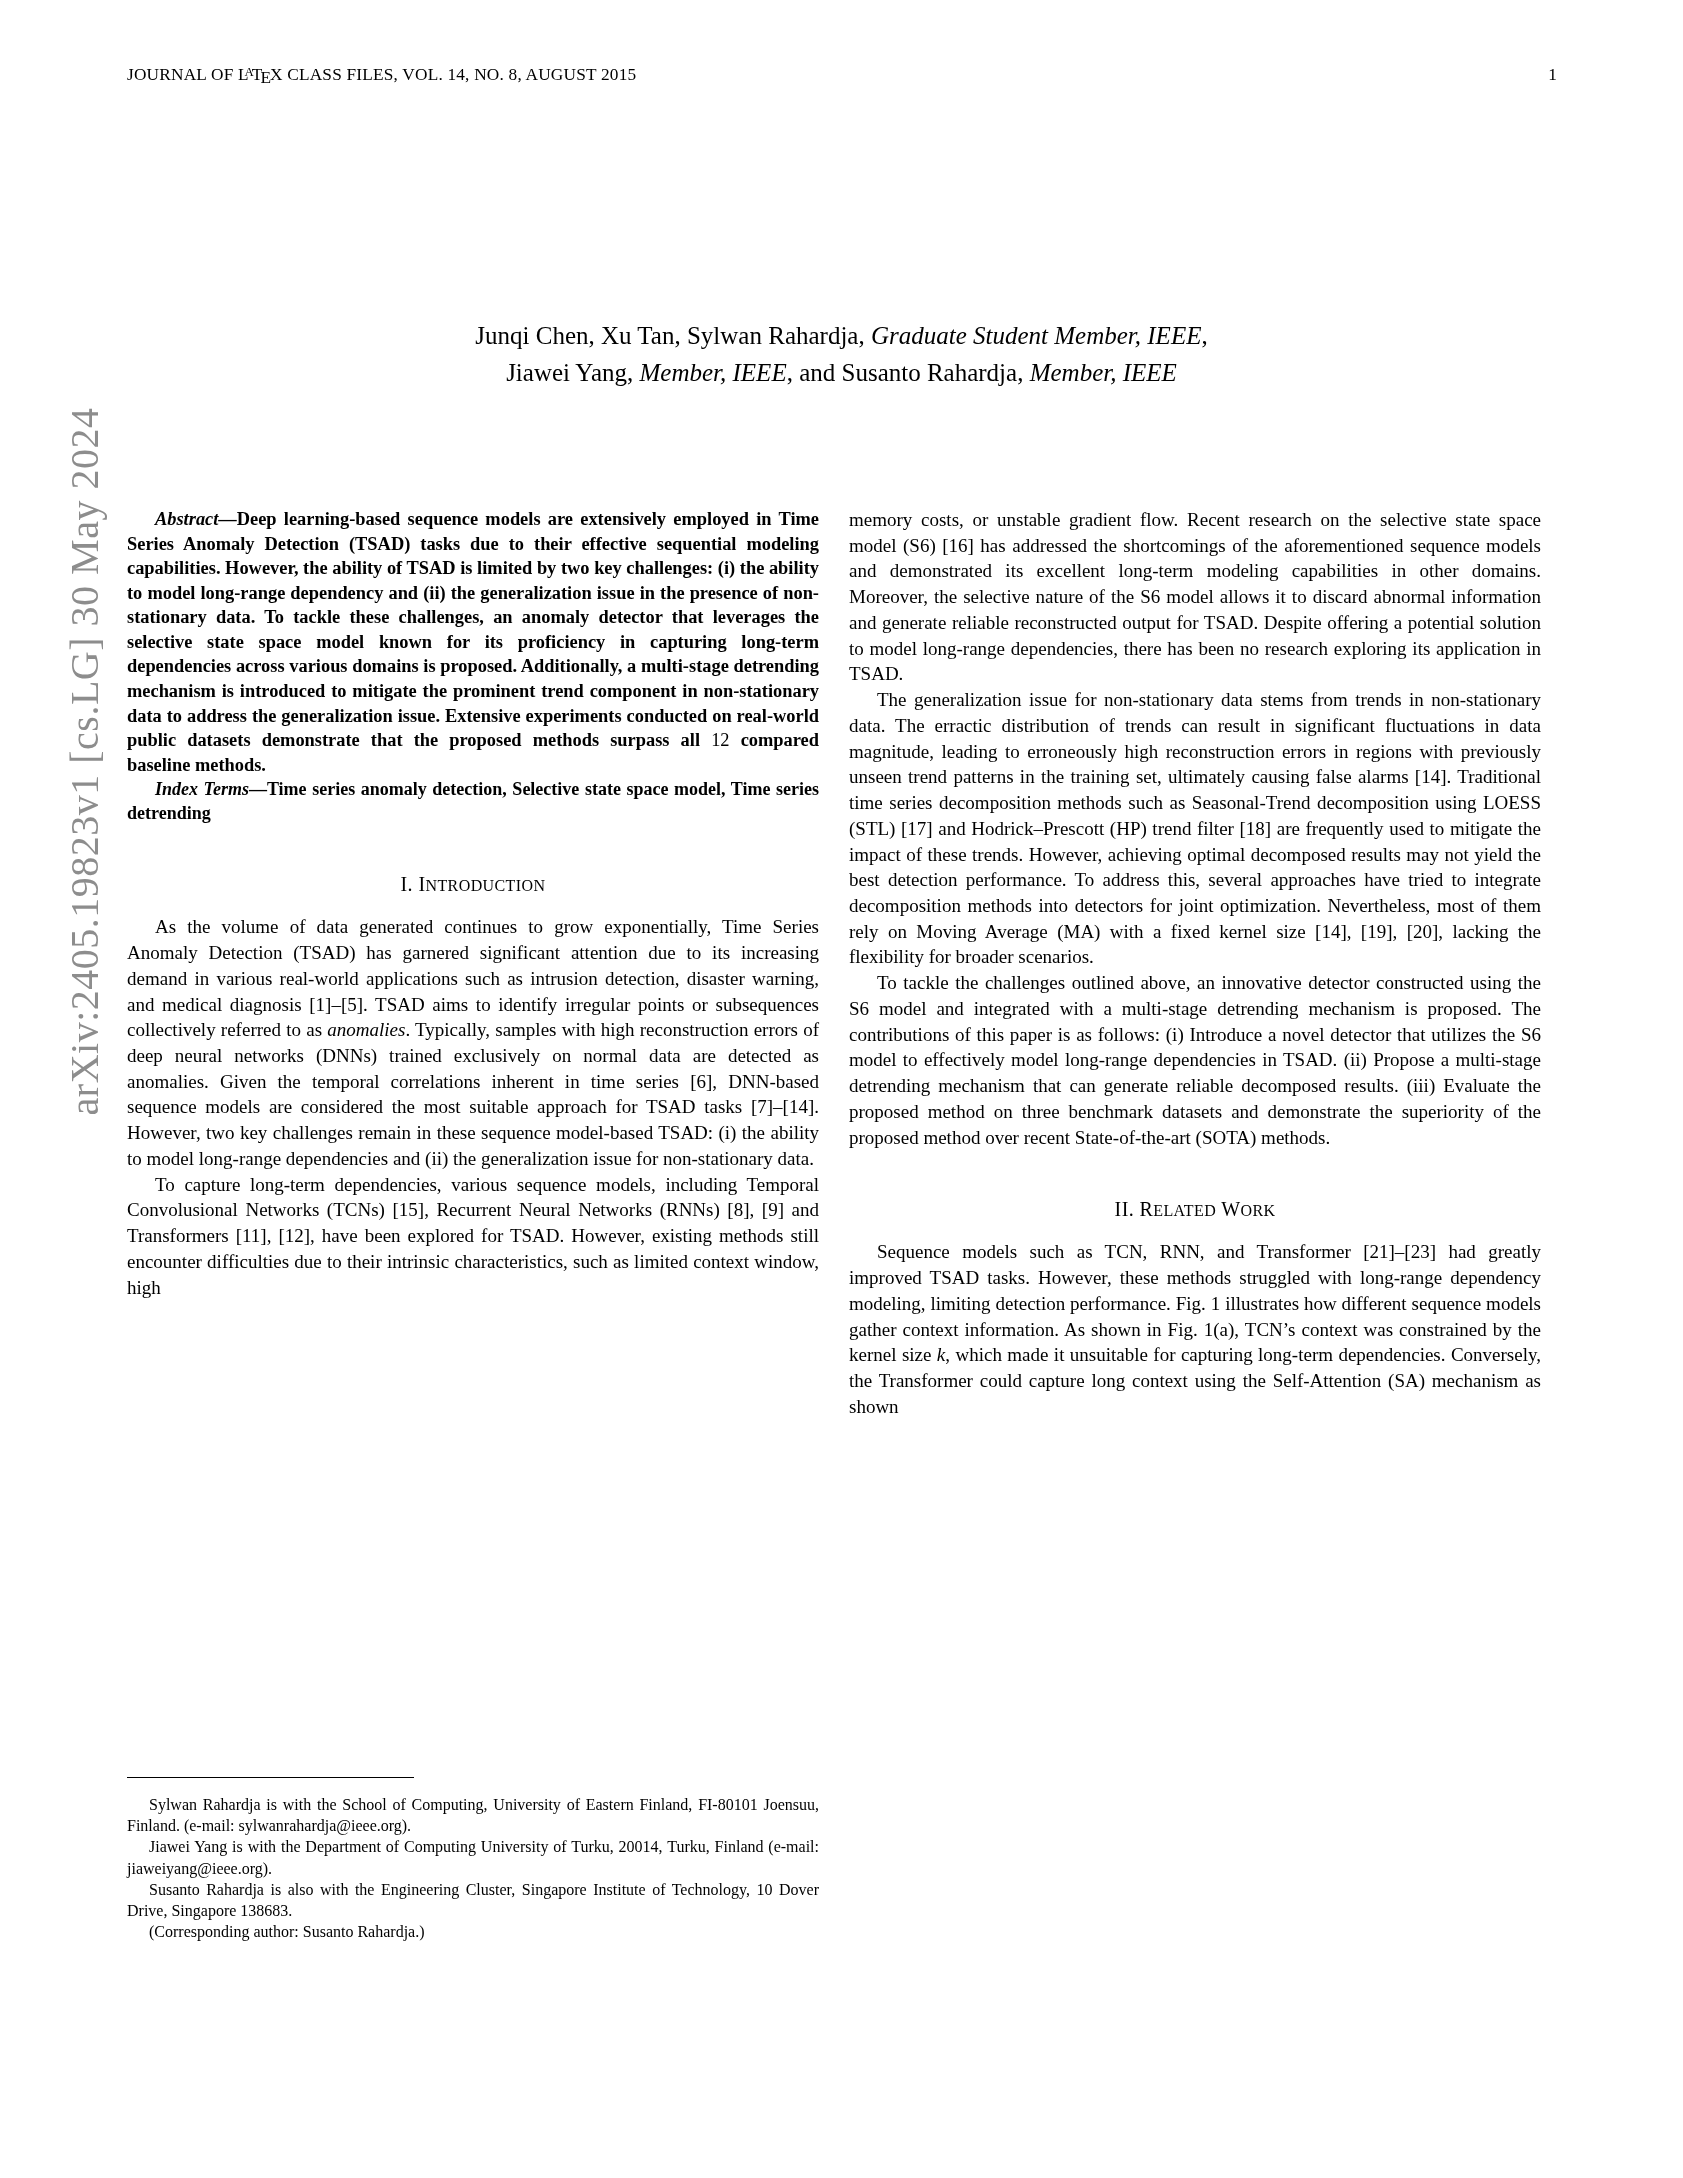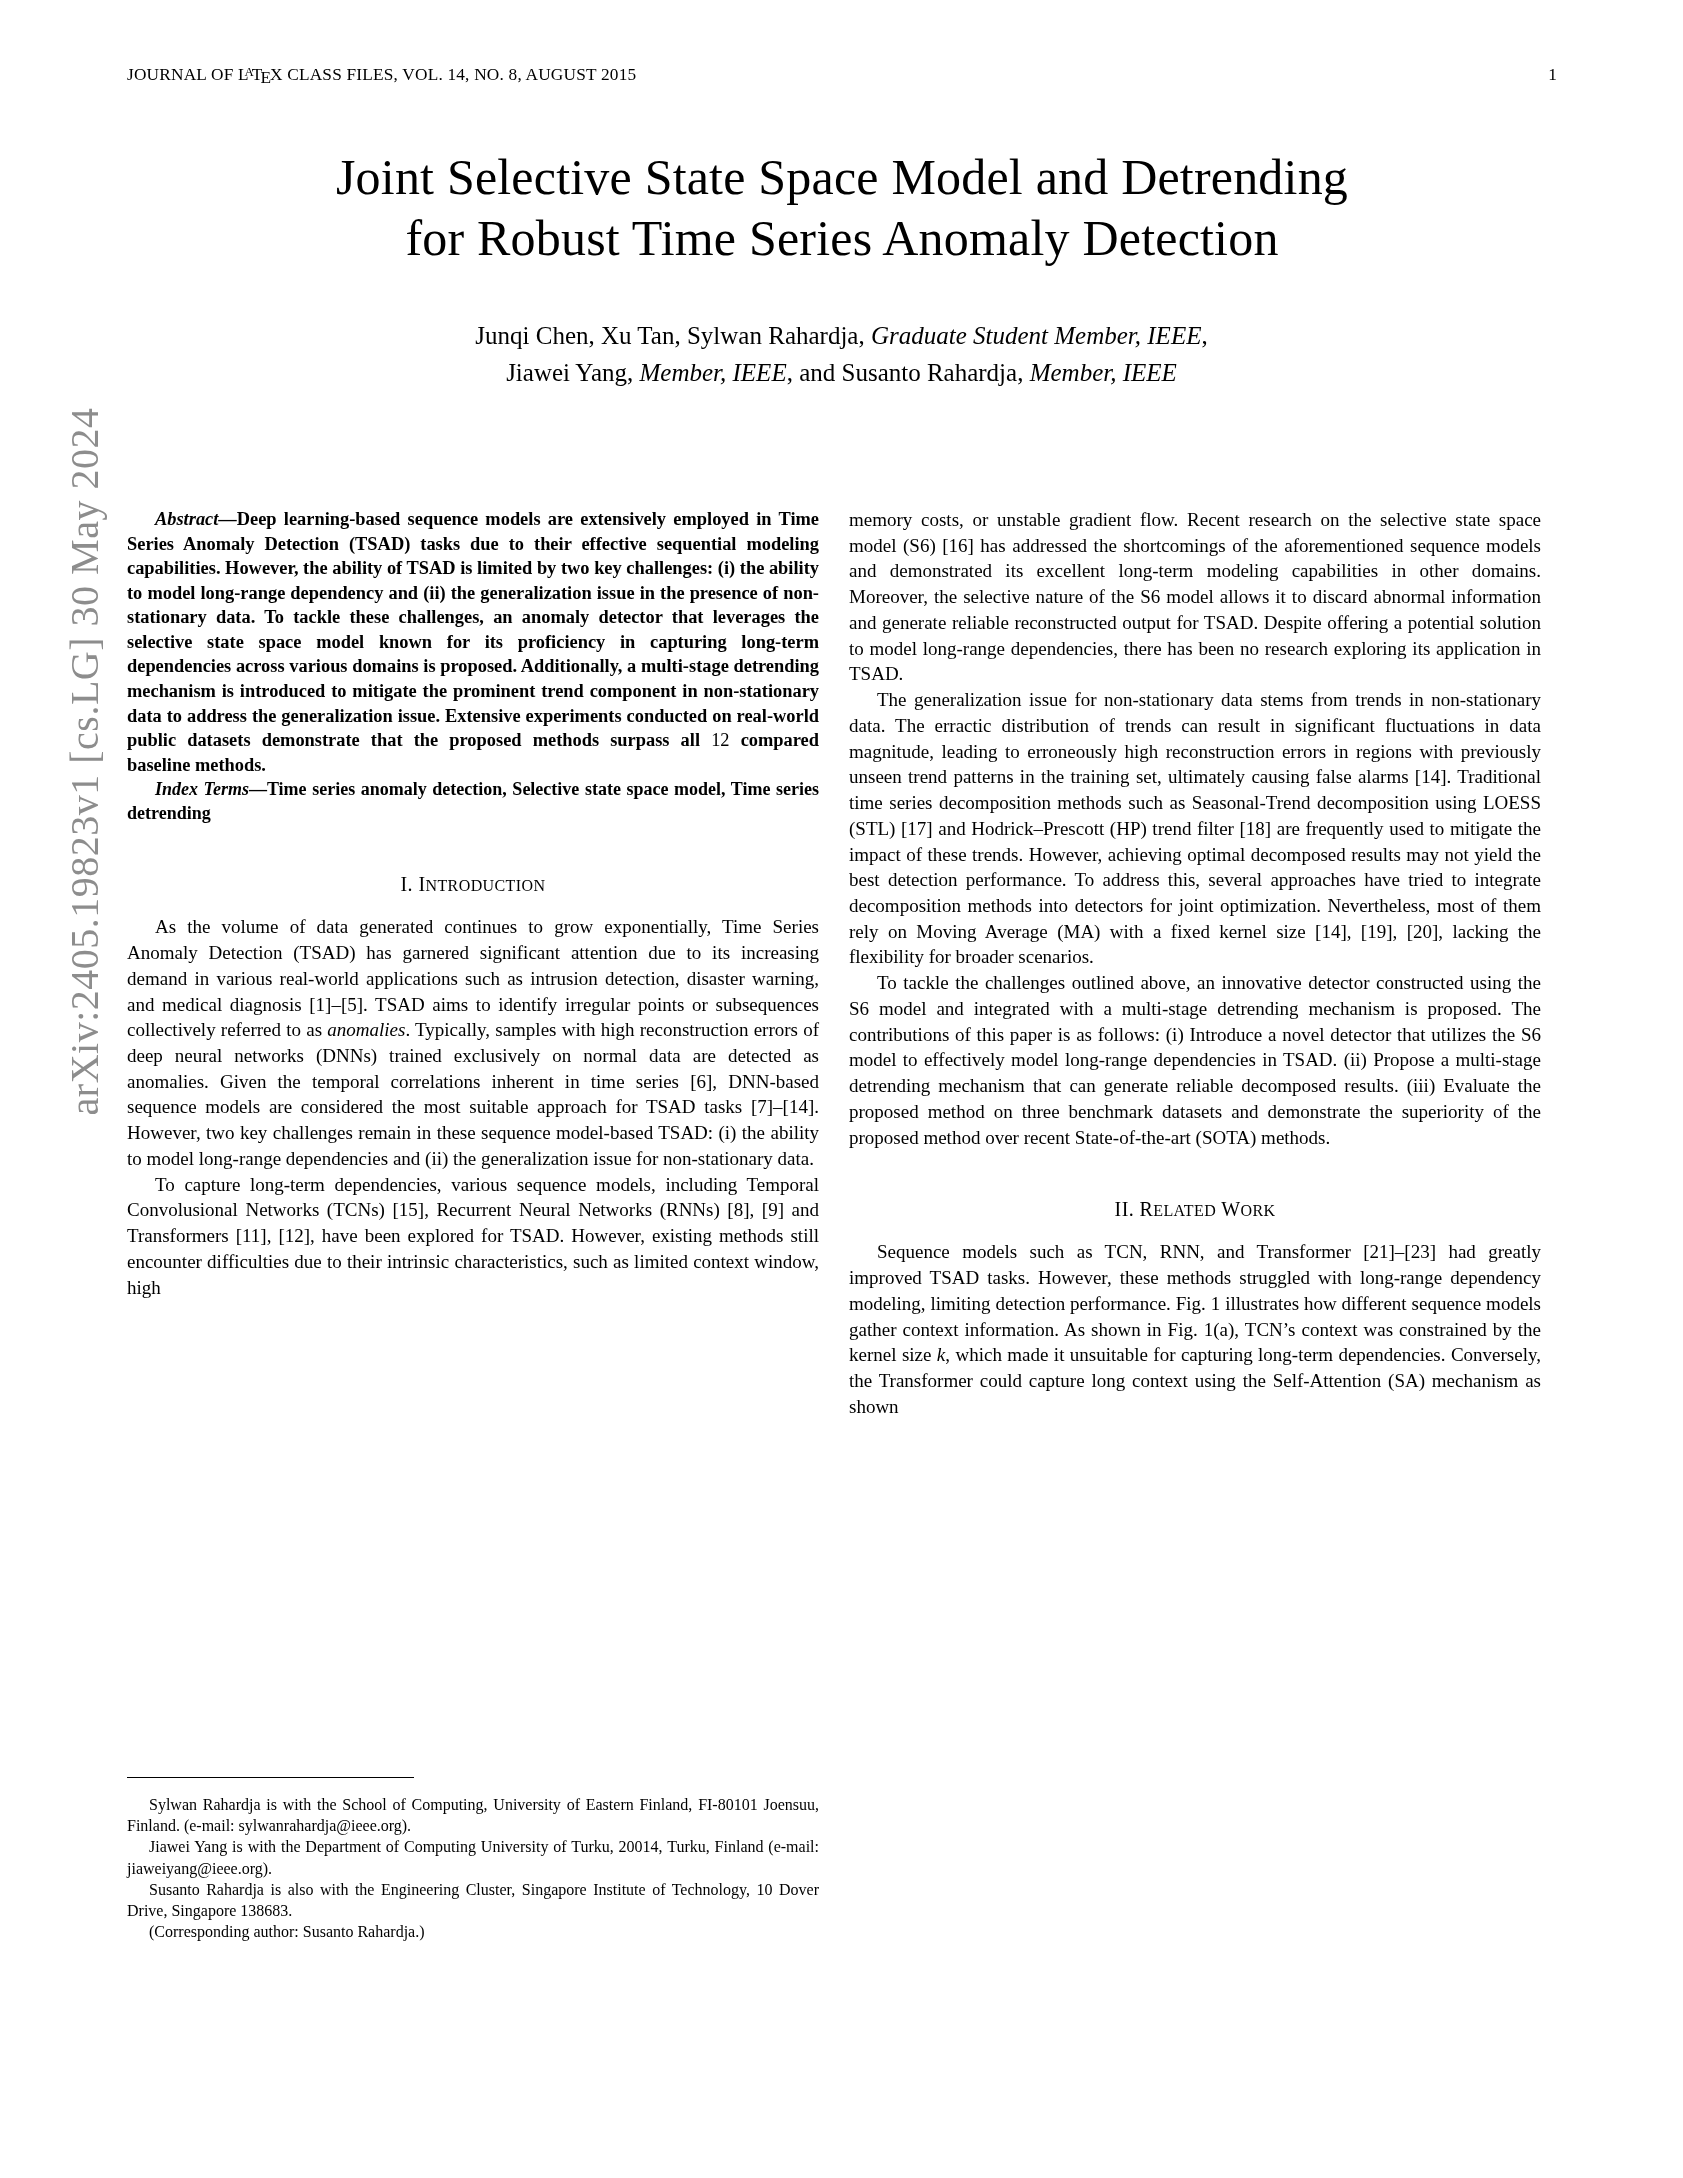--- a/index.html
+++ b/index.html
@@ -168,24 +168,20 @@
 
 <div class="page">
 
   <div class="runhead">
     <div><span>JOURNAL OF </span><span class="latex-logo"><span>L</span><span class="a">A</span><span>T</span><span class="e">E</span><span>X</span></span><span> CLASS FILES, VOL. 14, NO. 8, AUGUST 2015</span></div>
     <div class="folio">1</div>
   </div>
 
   <div class="arxiv-stamp">arXiv:2405.19823v1  [cs.LG]  30 May 2024</div>
 
-  <div class="title">
-    <span>Joint Selective State Space Model and Detrending</span><br>
-    <span>for Robust Time Series Anomaly Detection</span>
-  </div>
 
   <div class="authors">
     <span>Junqi Chen, Xu Tan, Sylwan Rahardja, </span><i>Graduate Student Member, IEEE</i><span>,</span><br>
     <span>Jiawei Yang, </span><i>Member, IEEE</i><span>, and Susanto Rahardja, </span><i>Member, IEEE</i>
   </div>
 
   <div class="col col-left">
 
     <p class="abstract"><span class="lead">Abstract</span><span>—</span><span>Deep learning-based sequence models are extensively employed in Time Series Anomaly Detection (TSAD) tasks due to their effective sequential modeling capabilities. However, the ability of TSAD is limited by two key challenges: (i) the ability to model long-range dependency and (ii) the generalization issue in the presence of non-stationary data. To tackle these challenges, an anomaly detector that leverages the selective state space model known for its proficiency in capturing long-term dependencies across various domains is proposed. Additionally, a multi-stage detrending mechanism is introduced to mitigate the prominent trend component in non-stationary data to address the generalization issue. Extensive experiments conducted on real-world public datasets demonstrate that the proposed methods surpass all </span><span class="mathnum">12</span><span> compared baseline methods.</span></p>
 

